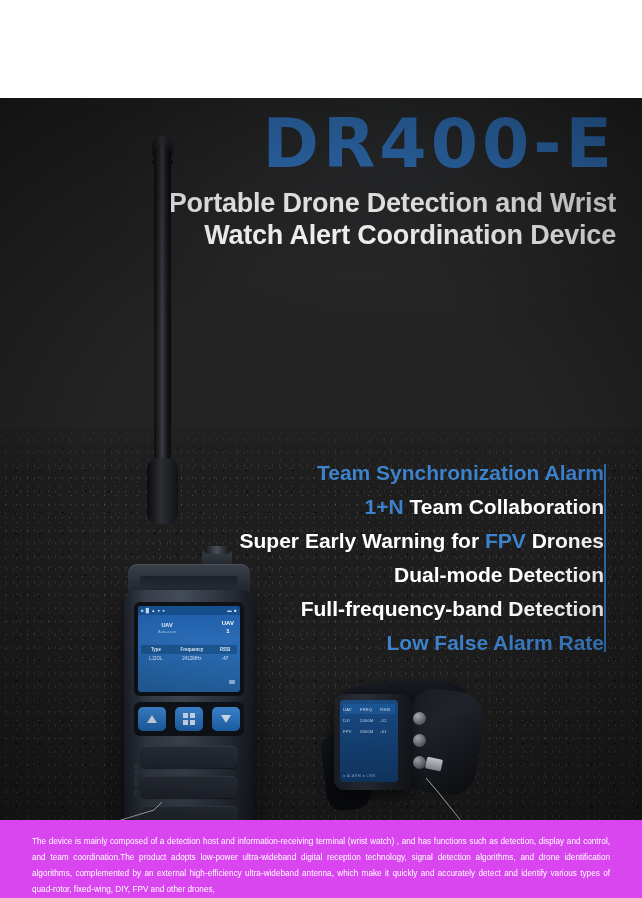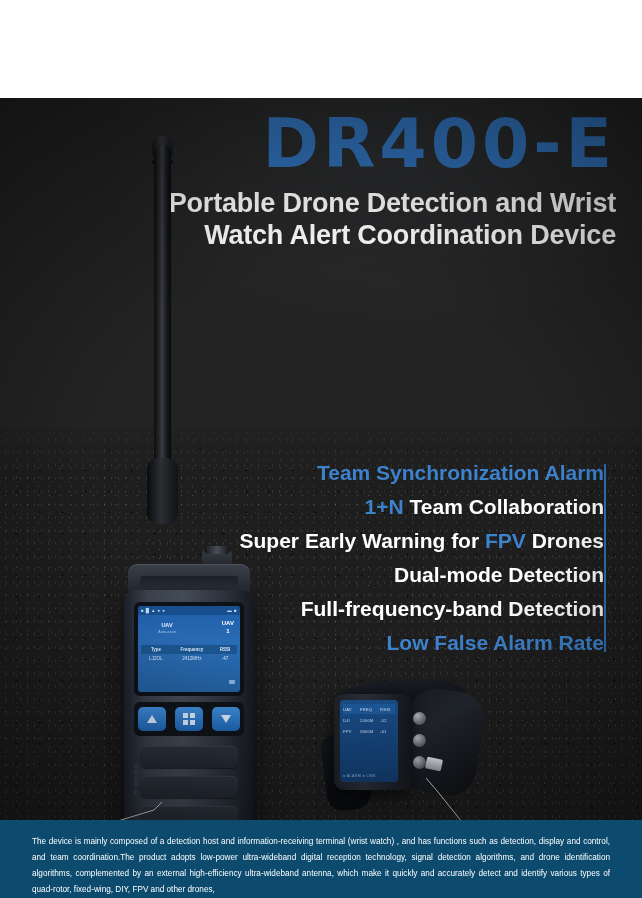--- a/index.html
+++ b/index.html
@@ -206,21 +206,21 @@
   .wb1{top:36px;} .wb2{top:58px;} .wb3{top:80px;}
   .buckle{
     position:absolute;left:108px;top:82px;width:16px;height:12px;border-radius:2px;
     background:linear-gradient(to bottom,#e8eaee,#9aa0a8);transform:rotate(12deg);
   }
   #callout-main-svg{position:absolute;left:14px;top:700px;width:150px;height:66px;}
   #callout-watch-svg{position:absolute;left:420px;top:676px;width:160px;height:72px;}
 
   
   #footer{
-    position:absolute;left:0;top:820px;width:642px;height:78px;background:#0c4a6e;
+    position:absolute;left:0;top:820px;width:642px;height:78px;background:#d946ef;
   }
   #footer p{
     margin:0;padding:14px 32px 0 32px;
     font-size:8.2px;line-height:1.95;color:#ffffff;text-align:justify;
     font-family:"Liberation Sans","DejaVu Sans",sans-serif;
   }
 </style>
 </head>
 <body>
 

